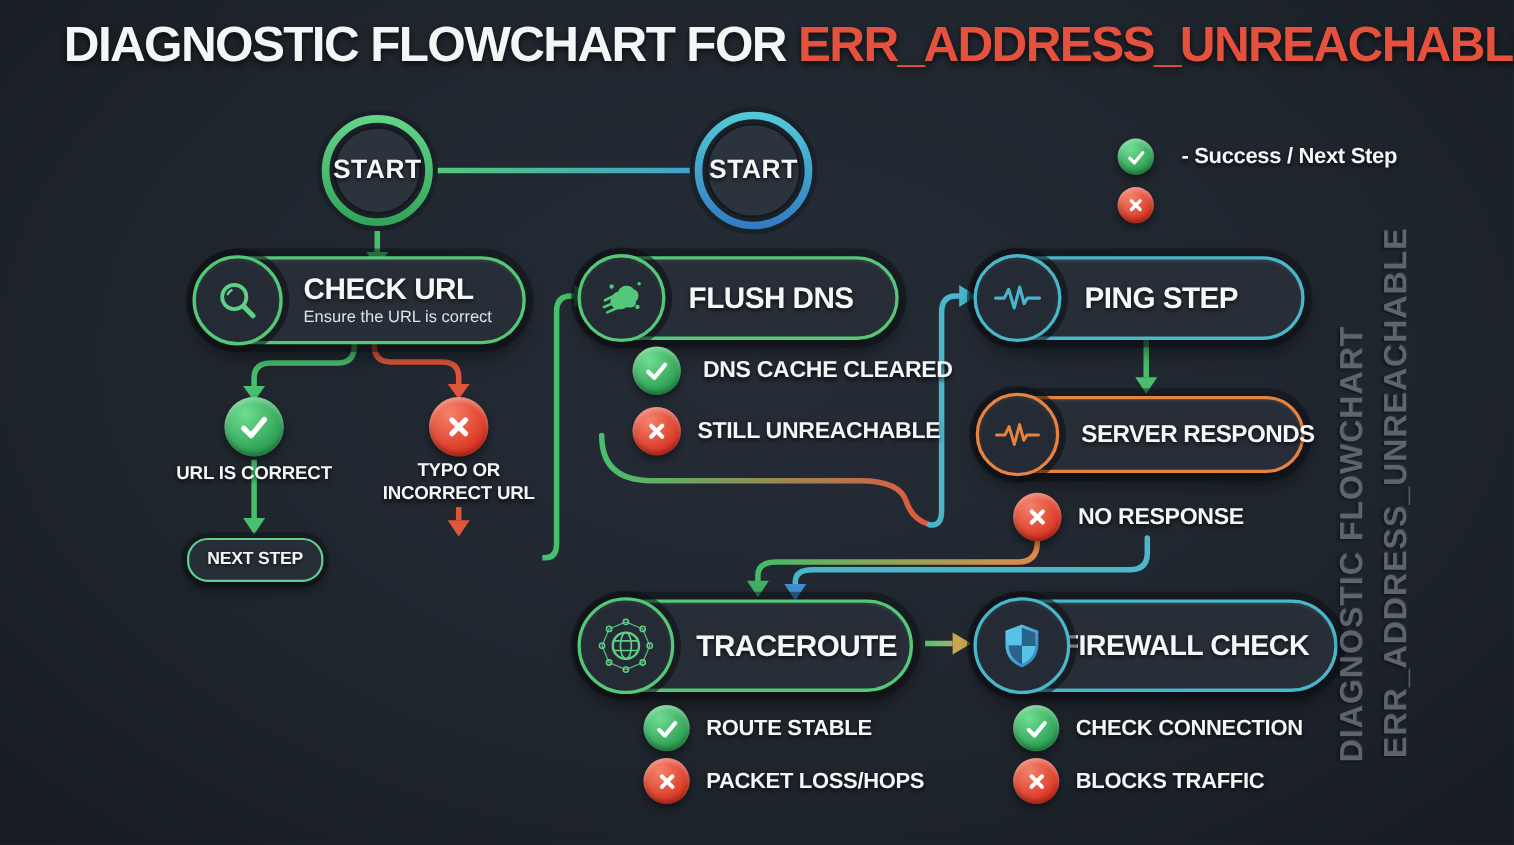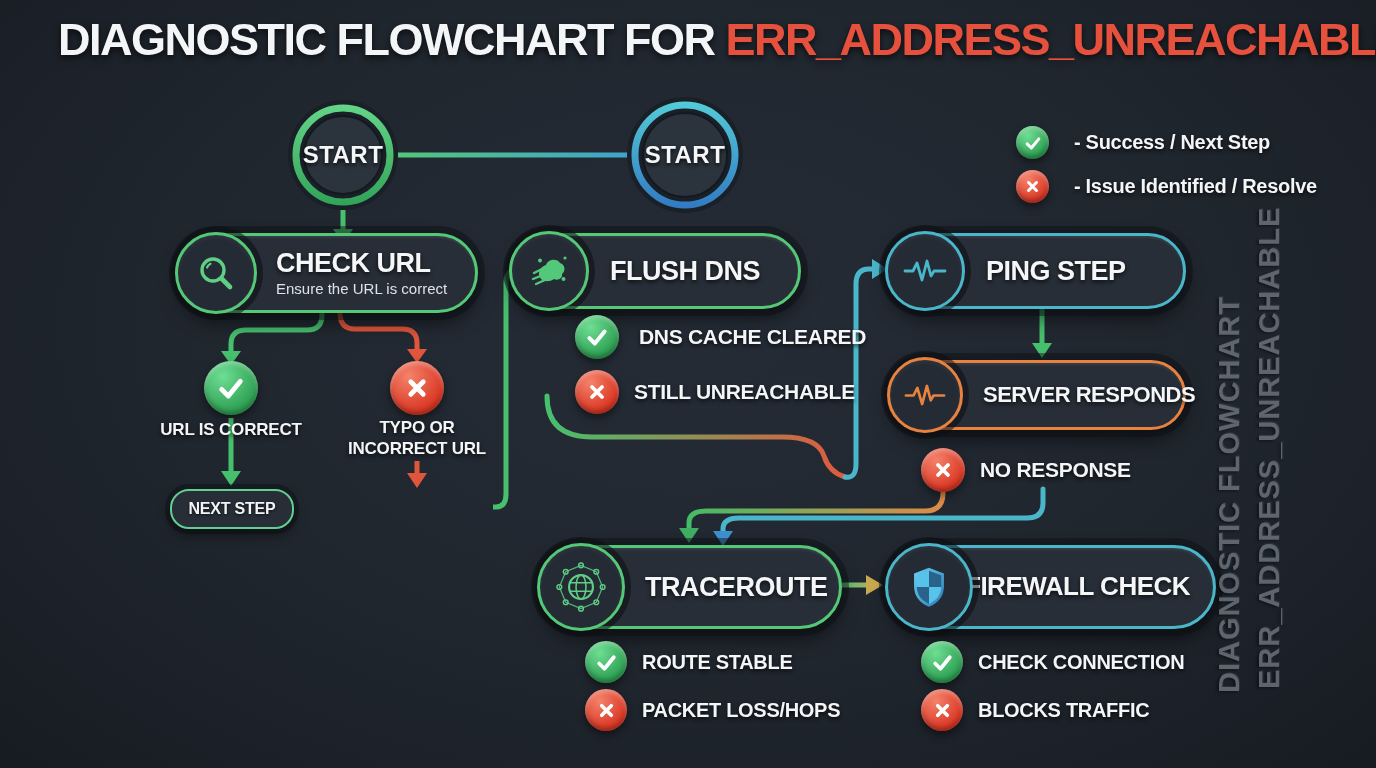--- a/index.html
+++ b/index.html
@@ -188,21 +188,20 @@
         </svg>
     </div>
     <div class="status-label">- Success / Next Step</div>
   </div>
   <div class="legend-row" style="left:1016px;top:170px;">
     <div class="circ err" style="width:33px;height:33px;">
       <svg viewBox="0 0 24 24" width="19" height="19">
           <path d="M7 7 L17 17 M17 7 L7 17" stroke="#fff" stroke-width="3.8" stroke-linecap="round"></path>
         </svg>
     </div>
-    <div class="status-label">- Issue Identified / Resolve</div>
   </div>
 
   <div class="pill" style="left:178px;top:233px;width:294px;height:74px;">
     <div class="icon-circle" style="width:76px;height:76px;">
       <svg viewBox="0 0 44 44" width="44" height="44">
         <circle cx="19" cy="19" r="11" stroke="#5ecf85" stroke-width="3.4" fill="none"></circle>
         <path d="M13 16.5 A7.5 7.5 0 0 1 16.5 12.8" stroke="#5ecf85" stroke-width="2.2" fill="none" stroke-linecap="round"></path>
         <line x1="28" y1="28" x2="36" y2="36" stroke="#5ecf85" stroke-width="4.6" stroke-linecap="round"></line>
       </svg>
     </div>
@@ -224,21 +223,21 @@
         <path d="M7 7 L17 17 M17 7 L7 17" stroke="#fff" stroke-width="3.8" stroke-linecap="round"></path>
       </svg>
   </div>
   <div class="center-label" style="left:330px;top:417px;width:174px;">
     <div>TYPO OR</div>
     <div>INCORRECT URL</div>
   </div>
 
   <div class="mini-pill" style="left:170px;top:489px;width:120px;height:36px;">NEXT STEP</div>
 
-  <div class="pill" style="left:512px;top:233px;width:283px;height:70px;align-items:center;">
+  <div class="pill" style="left:528px;top:233px;width:283px;height:70px;align-items:center;">
     <div class="icon-circle" style="width:74px;height:74px;">
       <svg viewBox="0 0 44 44" width="44" height="44">
         <path d="M14 30 C10 26 12 18 19 16 C21 10 30 9 33 14 C38 15 39 22 35 25 C36 29 31 32 27 30 C23 33 17 33 14 30 Z" fill="#54c87a"></path>
         <g stroke="#54c87a" stroke-width="2.4" stroke-linecap="round" fill="none">
           <path d="M7 24 L15 20"></path>
             <path d="M6 30 L16 26"></path>
             <path d="M9 35 L18 31"></path>
         </g>
         <circle cx="13" cy="11.5" r="2" fill="#54c87a"></circle>
         <circle cx="36.5" cy="30" r="2" fill="#54c87a"></circle>
@@ -291,21 +290,21 @@
 
   <div class="status-row" style="left:921px;top:448px;">
     <div class="circ err" style="width:44px;height:44px;">
       <svg viewBox="0 0 24 24" width="24" height="24">
           <path d="M7 7 L17 17 M17 7 L7 17" stroke="#fff" stroke-width="3.8" stroke-linecap="round"></path>
         </svg>
     </div>
     <div class="status-label" style="font-size:21px;">NO RESPONSE</div>
   </div>
 
-  <div class="pill" style="left:540px;top:545px;width:296px;height:78px;">
+  <div class="pill" style="left:528px;top:545px;width:296px;height:78px;">
     <div class="icon-circle" style="width:82px;height:82px;">
       <svg viewBox="0 0 48 48" width="52" height="52" fill="none" stroke="#5ecf85">
         <polygon points="44,24 38.1,38.1 24,44 9.9,38.1 4,24 9.9,9.9 24,4 38.1,9.9" stroke-width="1.1" opacity=".85"></polygon>
         <circle cx="44" cy="24" r="2.2" stroke-width="1.3"></circle>
           <circle cx="38.1" cy="38.1" r="2.2" stroke-width="1.3"></circle>
         <circle cx="24" cy="44" r="2.2" stroke-width="1.3"></circle>
           <circle cx="9.9" cy="38.1" r="2.2" stroke-width="1.3"></circle>
         <circle cx="4" cy="24" r="2.2" stroke-width="1.3"></circle>
           <circle cx="9.9" cy="9.9" r="2.2" stroke-width="1.3"></circle>
         <circle cx="24" cy="4" r="2.2" stroke-width="1.3"></circle>

